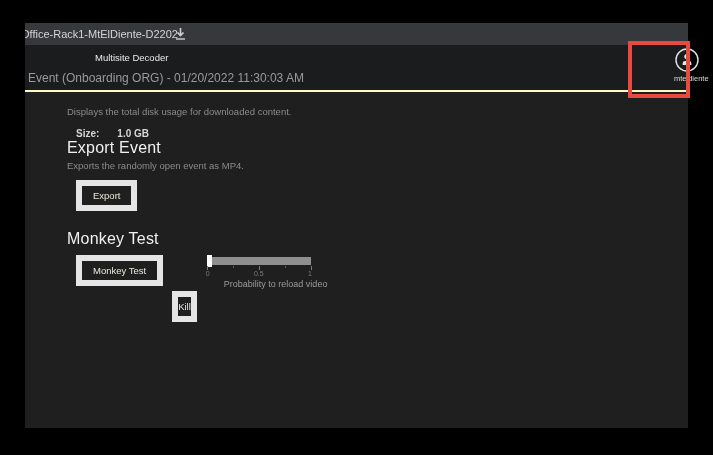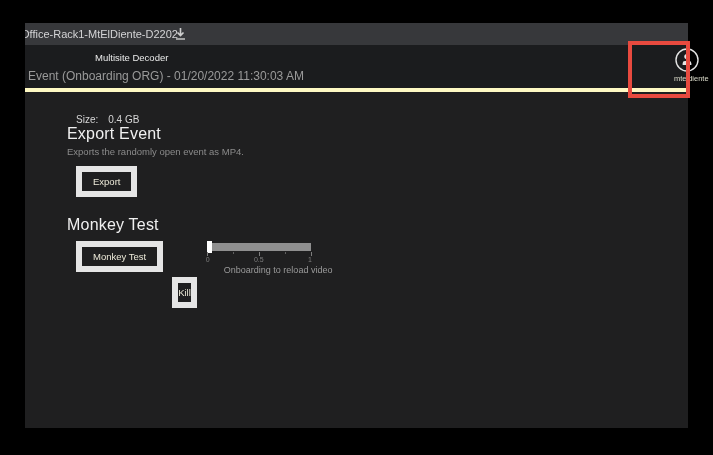--- a/index.html
+++ b/index.html
@@ -29,21 +29,21 @@
     margin-left: -4px;
     font-size: 11px;
     color: #d4d4d6;
     white-space: nowrap;
   }
   .dl-icon { position: absolute; left: 149px; top: 4px; width: 13px; height: 14px; }
   
   .header {
     height: 47px;
     background: #1b1c1e;
-    border-bottom: 4px solid #fef9c3;
+    border-bottom: 2px solid #fef9c3;
     position: relative;
   }
   .app-title {
     position: absolute;
     left: 70px; top: 7px;
     font-size: 9.5px;
     color: #eaeaea;
   }
   .event-title {
     position: absolute;
@@ -90,21 +90,22 @@
   .section-desc {
     margin-top: 3px;
     font-size: 9.5px;
     color: #8b8b8b;
   }
   .size-row {
     margin: 11px 0 0 9px;
     font-size: 10px;
     color: #d6d6d6;
     display: flex;
-    gap: 10px;
+    gap: 18px;
+    font-weight: bold;
   }
   .mt-20 { }
   .mt-19 { margin-top: 19px; }
   .btn {
     display: inline-block;
     background: transparent;
     border: 6px solid #e5e5e5;
     color: #ece9d8;
     font-size: 9.5px;
     font-family: "Liberation Sans", sans-serif;
@@ -169,23 +170,24 @@
         <circle cx="13" cy="9.6" r="2.7" fill="#e4e4e4"></circle>
         <path d="M8.6 18 v-1.6 a2.4 2.4 0 0 1 2.4 -2.4 h4 a2.4 2.4 0 0 1 2.4 2.4 V18 z" fill="#e4e4e4"></path>
       </svg>
       <div class="user-name">mteldiente</div>
     </div>
   </div>
 
   <div class="content">
 
     <div>
+      <div class="section-desc">Displays the total disk usage for downloaded content.</div>
       <div class="size-row">
         <span>Size:</span>
-        <span>0.4 GB</span>
+        <span>1.0 GB</span>
       </div>
     </div>
 
     <div class="mt-20">
       <div class="section-title">Export Event</div>
       <div class="section-desc">Exports the randomly open event as MP4.</div>
       <button class="btn export-btn">Export</button>
     </div>
 
     <div class="mt-19">
@@ -202,21 +204,21 @@
             <div class="tick minor" style="left:25%"></div>
             <div class="tick major" style="left:50%"></div>
             <div class="tick minor" style="left:75%"></div>
             <div class="tick major" style="left:100%"></div>
           </div>
           <div class="slider-labels">
             <span class="lbl-min">0</span>
             <span class="lbl-mid">0.5</span>
             <span class="lbl-max">1</span>
           </div>
-          <div class="slider-caption">Onboarding to reload video</div>
+          <div class="slider-caption">Probability to reload video</div>
         </div>
       </div>
     </div>
 
   </div>
 </div>
 
 <div class="highlight-box"></div>
 
 </body></html>

